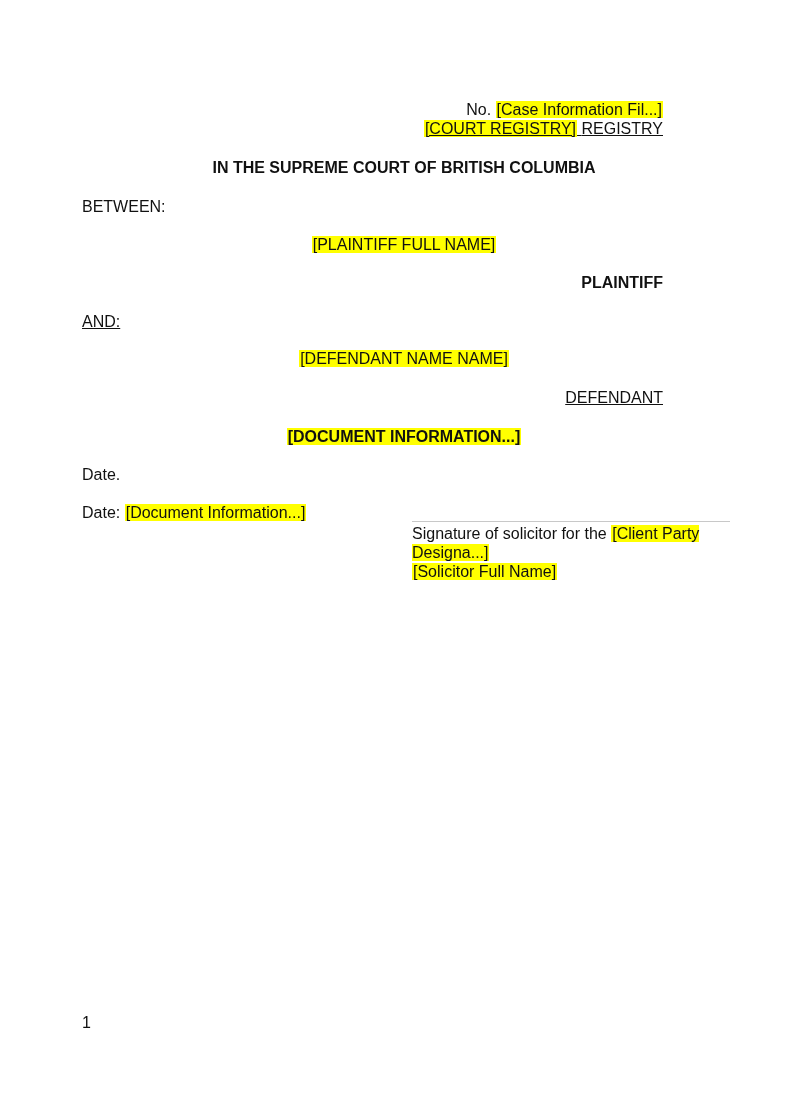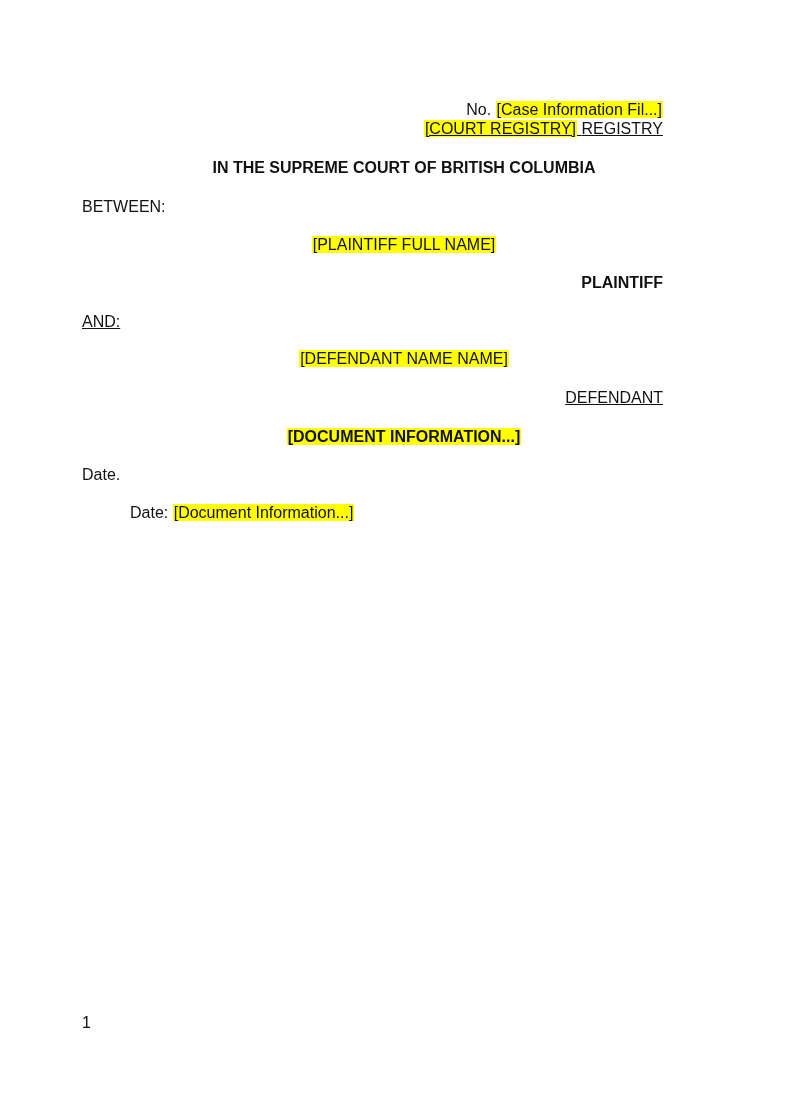--- a/index.html
+++ b/index.html
@@ -85,21 +85,30 @@
   </div>
 
   <div class="line right" style="top:388px;text-decoration:underline;">DEFENDANT</div>
 
   <div class="line center bold" style="top:427px;">
     <span class="hl">[DOCUMENT INFORMATION...]</span>
   </div>
 
   <div class="line left" style="top:465px;">Date.</div>
 
-  <div class="line left" style="top:503px;margin-left:48px;">
+  <div class="line left" style="top:503px;">
     <span>Date:</span>
     <span class="hl">[Document Information...]</span>
   </div>
 
+  <div class="sig-block">
+    <div class="row">
+      <span>Signature of solicitor for the</span>
+      <span class="hl">[Client Party Designa...]</span>
+    </div>
+    <div class="row">
+      <span class="hl">[Solicitor Full Name]</span>
+    </div>
+  </div>
 
   <div class="page-number">1</div>
 
 </div>
 
 </body></html>

